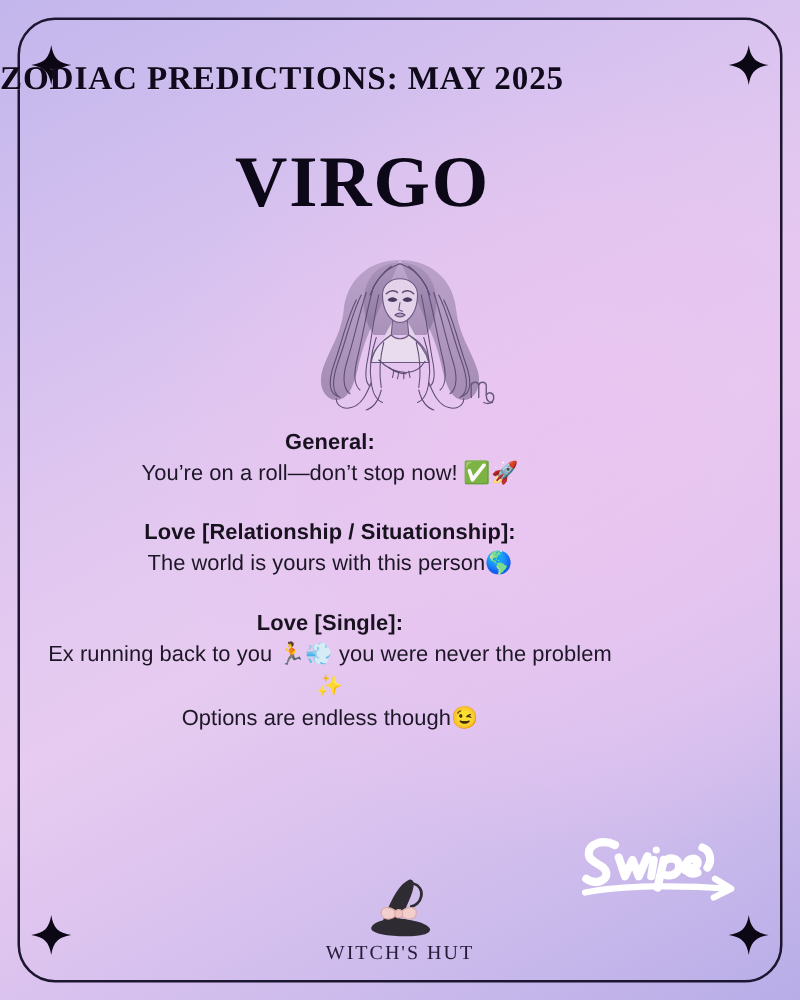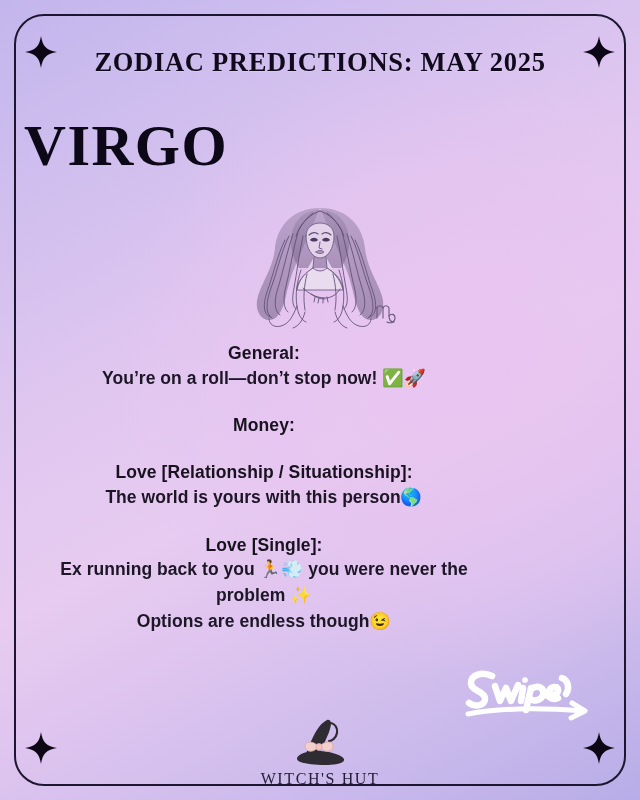--- a/index.html
+++ b/index.html
@@ -54,41 +54,40 @@
   .sp-tr { right: 25px; top: 36px; }
   .sp-bl { left: 25px;  bottom: 36px; }
   .sp-br { right: 25px; bottom: 36px; }
 
   
   #kicker {
     position: absolute;
     top: 47px;
     left: 0;
     width: 640px;
-    text-align: center;
     font-family: "Liberation Serif", "DejaVu Serif", serif;
     font-weight: bold;
     font-size: 26.5px;
     letter-spacing: 0.7px;
     color: #100a1c;
     text-shadow: 0 1px 0 rgba(255,255,255,0.18);
   }
 
   #sign-name {
     position: absolute;
     top: 117px;
     left: 0;
     width: 580px;
+    text-align: center;
     font-family: "Liberation Serif", "DejaVu Serif", serif;
     font-weight: bold;
     font-size: 58px;
     letter-spacing: 1.5px;
     color: #0d0818;
     line-height: 1;
-    margin-left: 24px;
   }
 
   
   #illustration {
     position: absolute;
     top: 196px;
     left: 50%;
     transform: translateX(-50%);
     width: 186px;
     height: 136px;
@@ -108,21 +107,21 @@
   .sec-head {
     font-family: "Liberation Sans", sans-serif;
     font-weight: bold;
     font-size: 17.5px;
     color: #18121f;
     line-height: 1.42;
     letter-spacing: 0.1px;
   }
   .sec-body {
     font-family: "Liberation Sans", sans-serif;
-    font-weight: bold;
+    font-weight: normal;
     font-size: 17.5px;
     color: #1c1626;
     line-height: 1.46;
     letter-spacing: 0.05px;
     padding: 0 26px;
   }
   .sec-body .ln { display: block; }
 
   
   #swipe {
@@ -132,21 +131,21 @@
     width: 136px;
     height: 62px;
   }
   #swipe svg { display: block; overflow: visible; }
 
   
   #brand {
     position: absolute;
     left: 50%;
     transform: translateX(-50%);
-    bottom: 12px;
+    bottom: 28px;
     width: 170px;
     text-align: center;
   }
   #brand-hat { display:block; margin: 0 auto; }
   #brand-name {
     margin-top: 1px;
     font-family: "Liberation Serif", "DejaVu Serif", serif;
     font-size: 16px;
     letter-spacing: 1.6px;
     color: #241b38;
@@ -260,21 +259,20 @@
   <div id="sections">
 
     <div class="section">
       <div class="sec-head">General:</div>
       <div class="sec-body">
         <span class="ln">You’re on a roll—don’t stop now! ✅🚀</span>
       </div>
     </div>
 
     <div class="section">
-      <div class="sec-head">Money:</div>
     </div>
 
     <div class="section">
       <div class="sec-head">Love [Relationship / Situationship]:</div>
       <div class="sec-body">
         <span class="ln">The world is yours with this person🌎</span>
       </div>
     </div>
 
     <div class="section">

